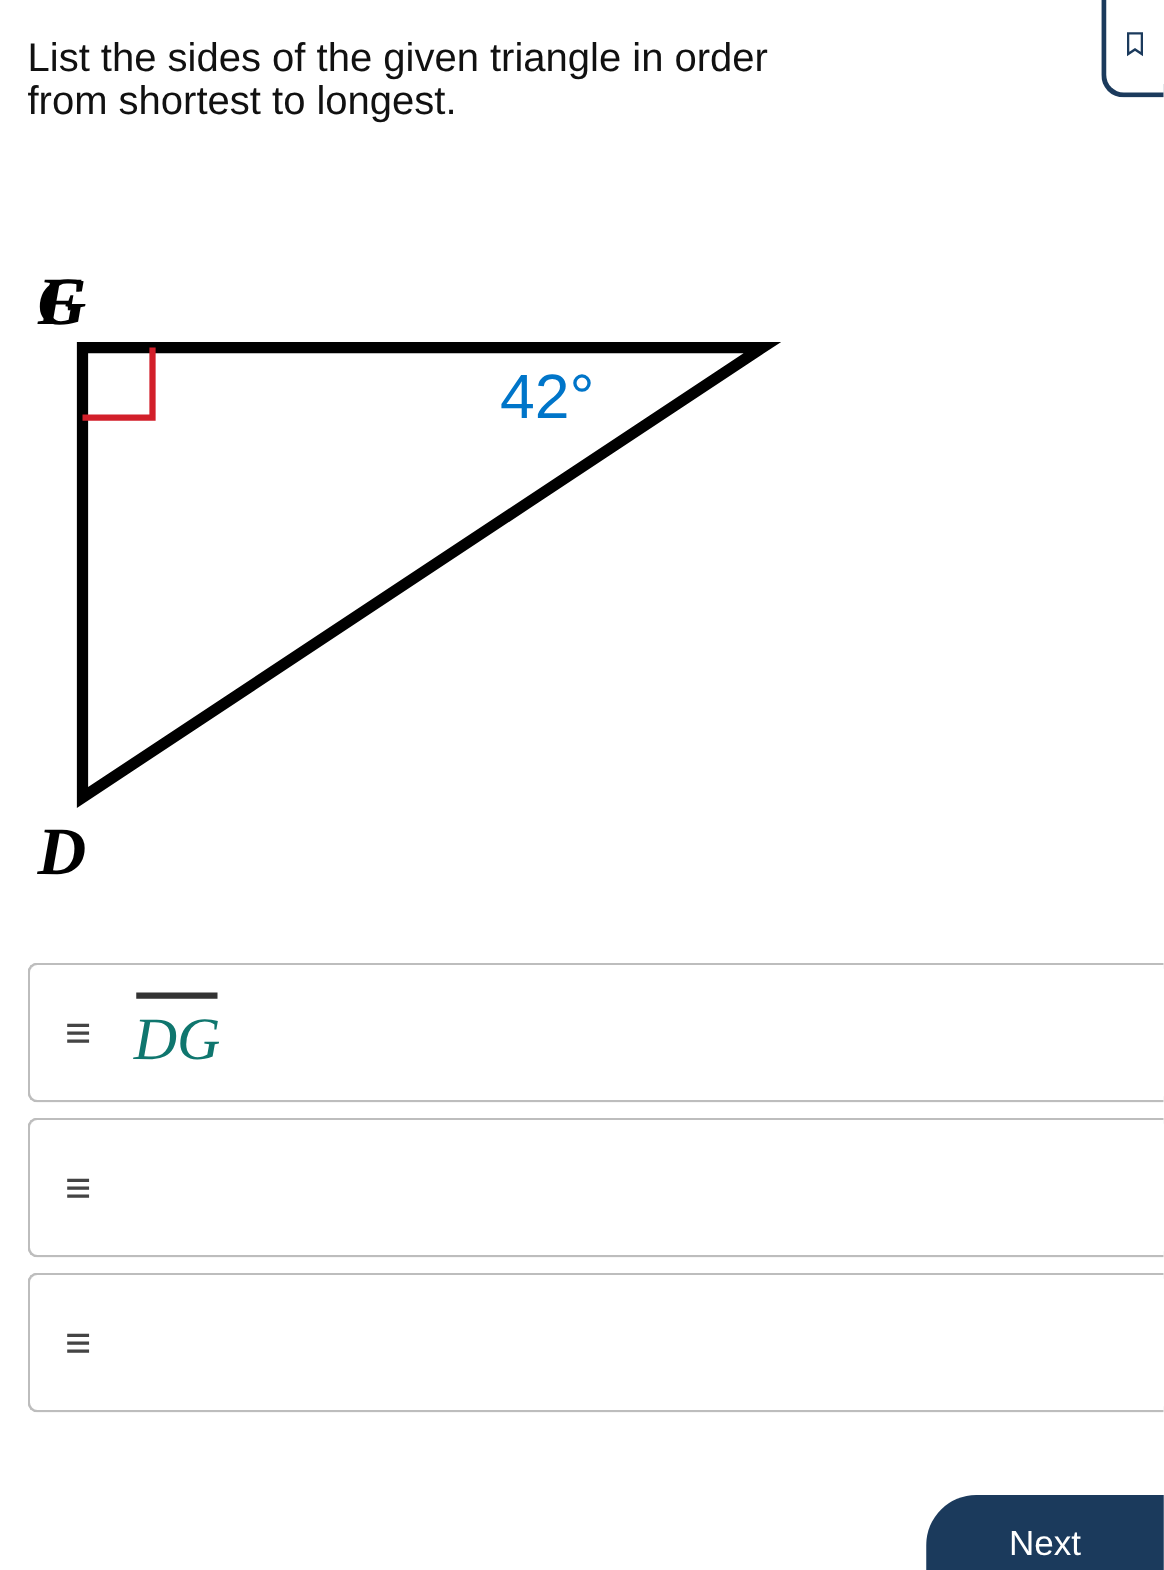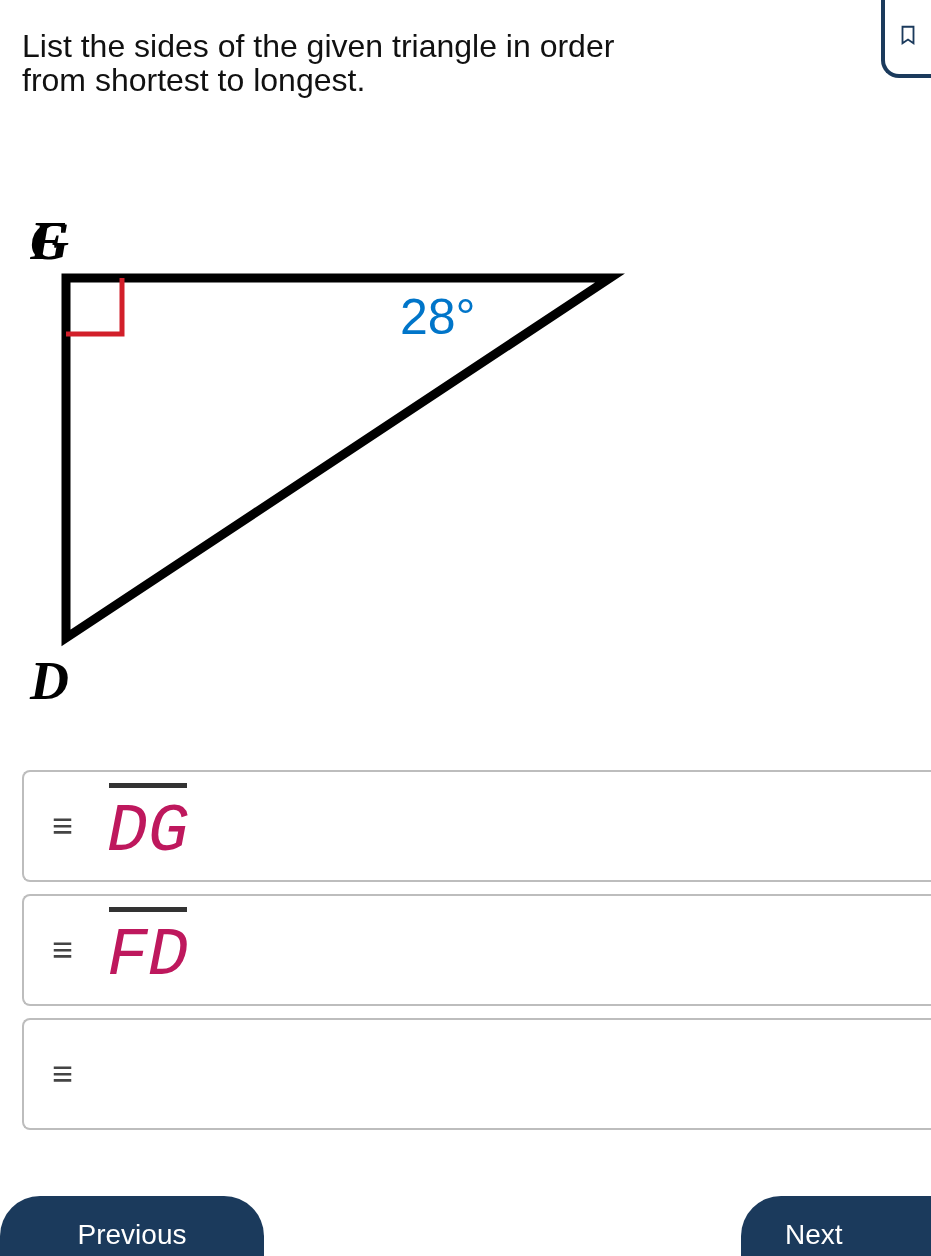--- a/index.html
+++ b/index.html
@@ -80,24 +80,24 @@
     gap: 34px;
     cursor: grab;
     background: #fff;
   }
   .drag-handle {
     font-size: 36px;
     color: #444;
     line-height: 1;
   }
   .segment {
-    font-family: Liberation Mono, monospace;
+    font-family: Liberation Serif, serif;
     font-style: italic;
-    font-size: 68px;
-    color: #be185d;
+    font-size: 48px;
+    color: #0f766e;
     position: relative;
     padding-top: 10px;
   }
   .segment .overline {
     position: absolute;
     top: 0;
     left: 2px;
     right: 2px;
     height: 5px;
     background: #333;
@@ -125,21 +125,21 @@
     border-top-left-radius: 40px;
     border-top-right-radius: 40px;
     width: 264px;
     padding-top: 18px;
   }
   .nav-next {
     right: 0;
     border-top-left-radius: 40px;
     width: 190px;
     padding-top: 18px;
-    text-align: left;
+    text-align: center;
   }
 </style>
 </head>
 <body>
 
 <div class="top-right-box">
   <span>
     <svg viewBox="0 0 24 24" fill="none" stroke="#1b3a5c" stroke-width="2">
       <path d="M6 3h12v18l-6-4-6 4V3z"></path>
     </svg>
@@ -149,39 +149,34 @@
 <div class="question">List the sides of the given triangle in order from shortest to longest.</div>
 
 <div class="triangle-area">
   <svg width="640" height="520" viewBox="0 0 640 520">
     <polygon points="36,68 580,68 36,428" fill="none" stroke="#000" stroke-width="9" stroke-linejoin="miter"></polygon>
     <path d="M36 124 L92 124 L92 68" fill="none" stroke="#d21f2a" stroke-width="5"></path>
   </svg>
   <div class="vertex-label" style="left:0; top:0;">F</div>
   <div class="vertex-label" style="left:588; top:0;">G</div>
   <div class="vertex-label" style="left:0; top:440px;">D</div>
-  <div class="angle-text" style="left:370px; top:78px;">28°</div>
+  <div class="angle-text" style="left:370px; top:78px;">42°</div>
 </div>
 
 <div class="answers">
   <div class="answer-item">
     <span class="drag-handle">≡</span>
     <span class="segment">
       <span class="overline"></span>
       <span>DG</span>
     </span>
   </div>
   <div class="answer-item">
     <span class="drag-handle">≡</span>
-    <span class="segment">
-      <span class="overline"></span>
-      <span>FD</span>
-    </span>
   </div>
   <div class="answer-item">
     <span class="drag-handle">≡</span>
   </div>
 </div>
 
 <div class="bottom-bar">
-  <button class="nav-btn nav-prev">Previous</button>
   <button class="nav-btn nav-next">Next</button>
 </div>
 
 </body></html>

